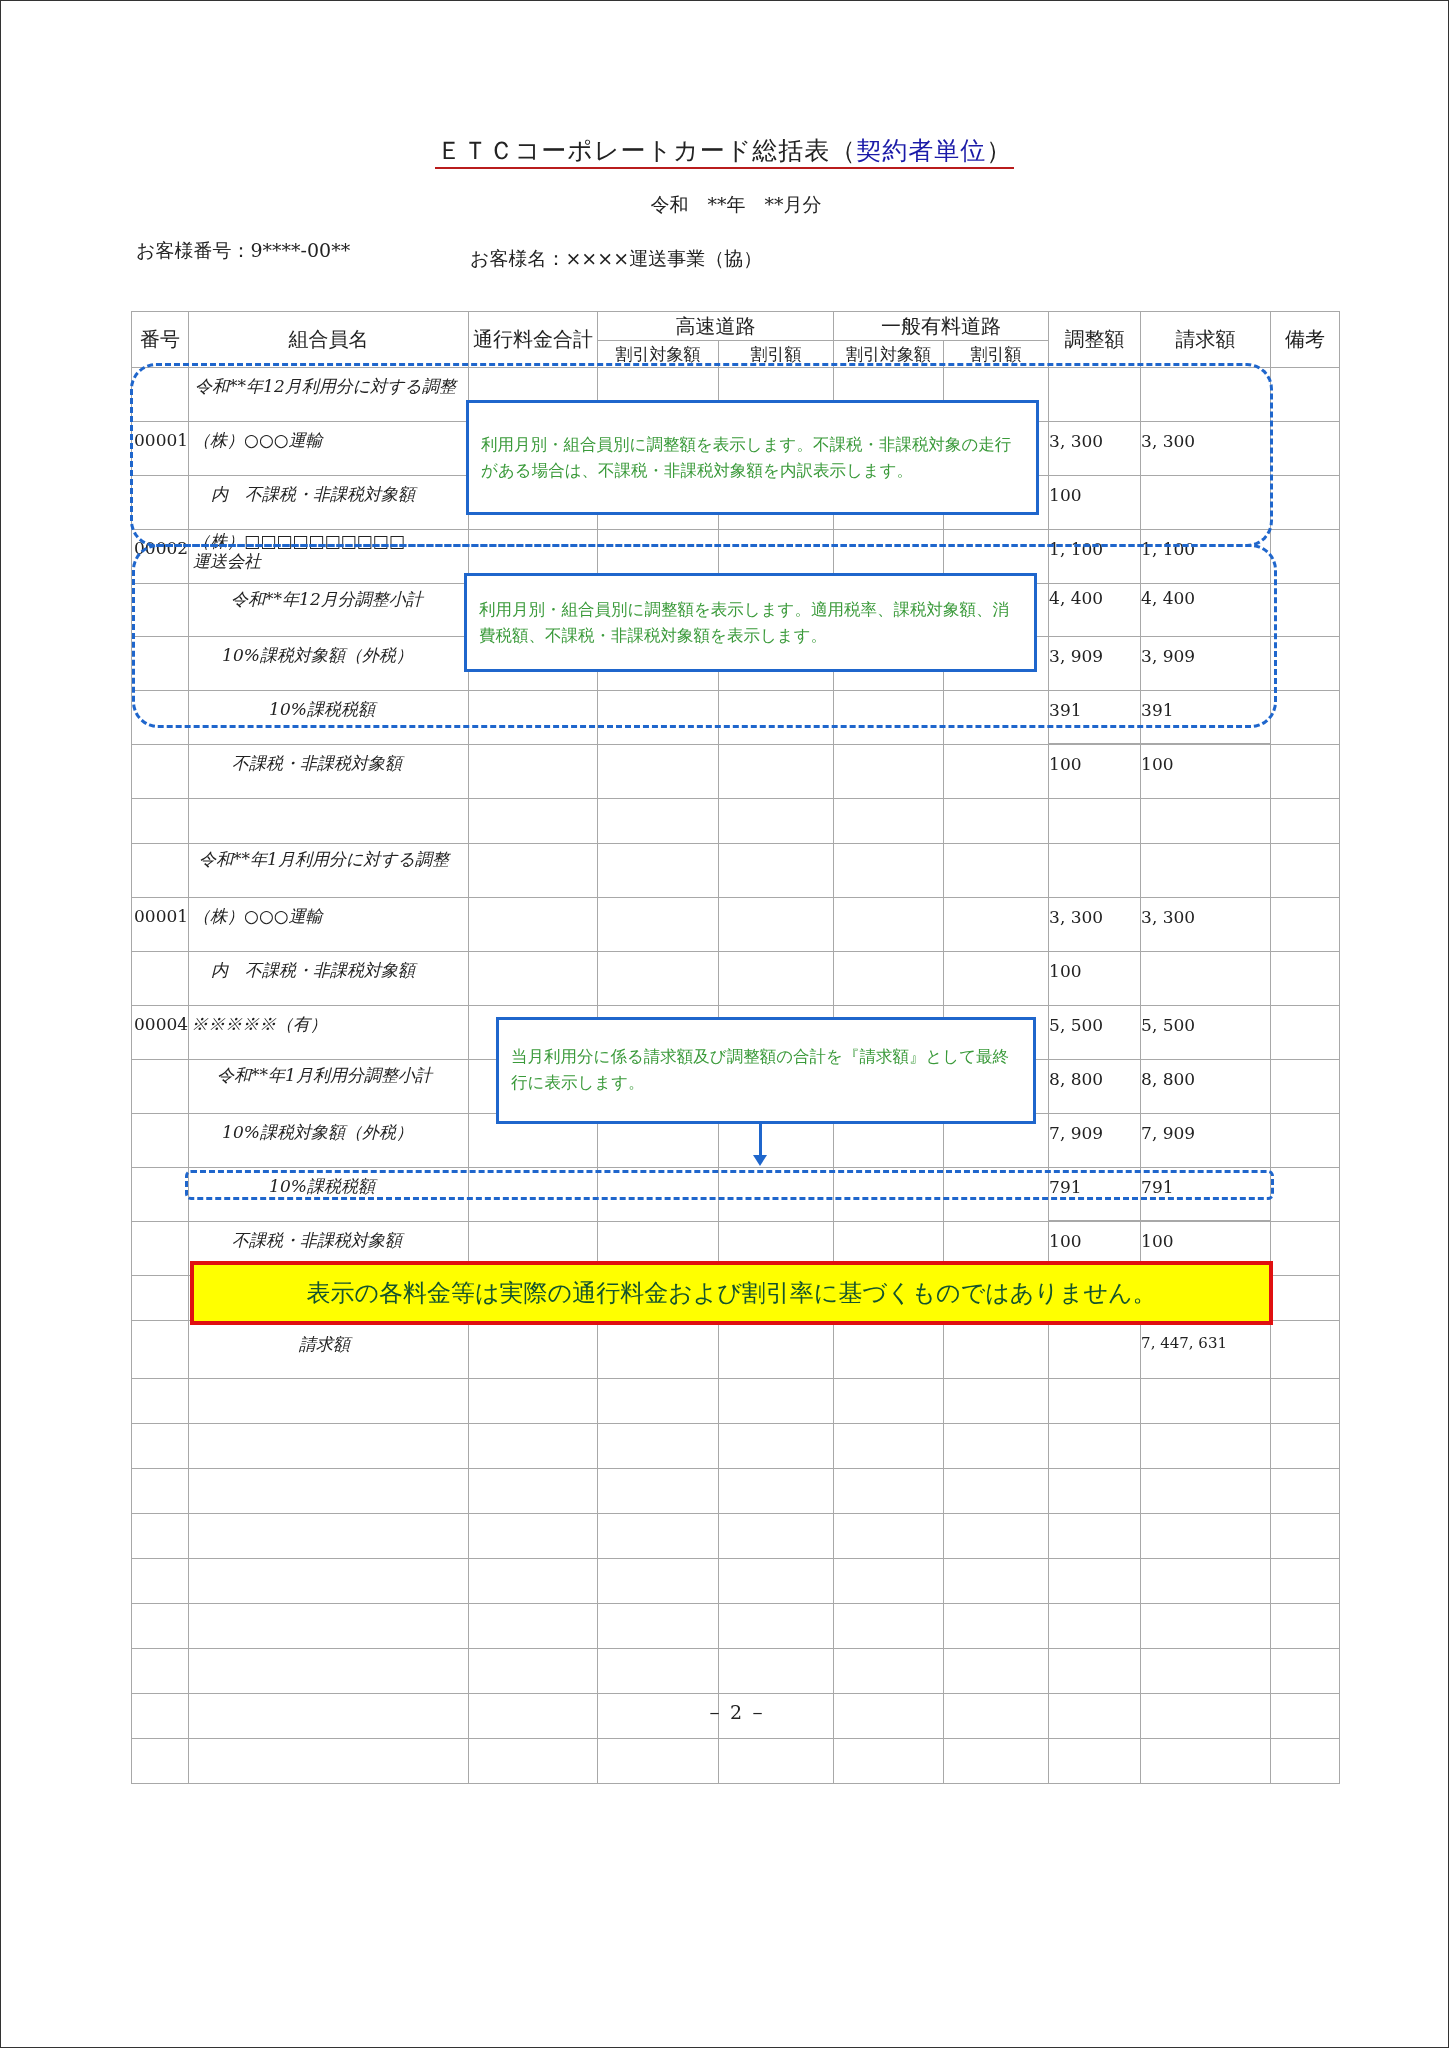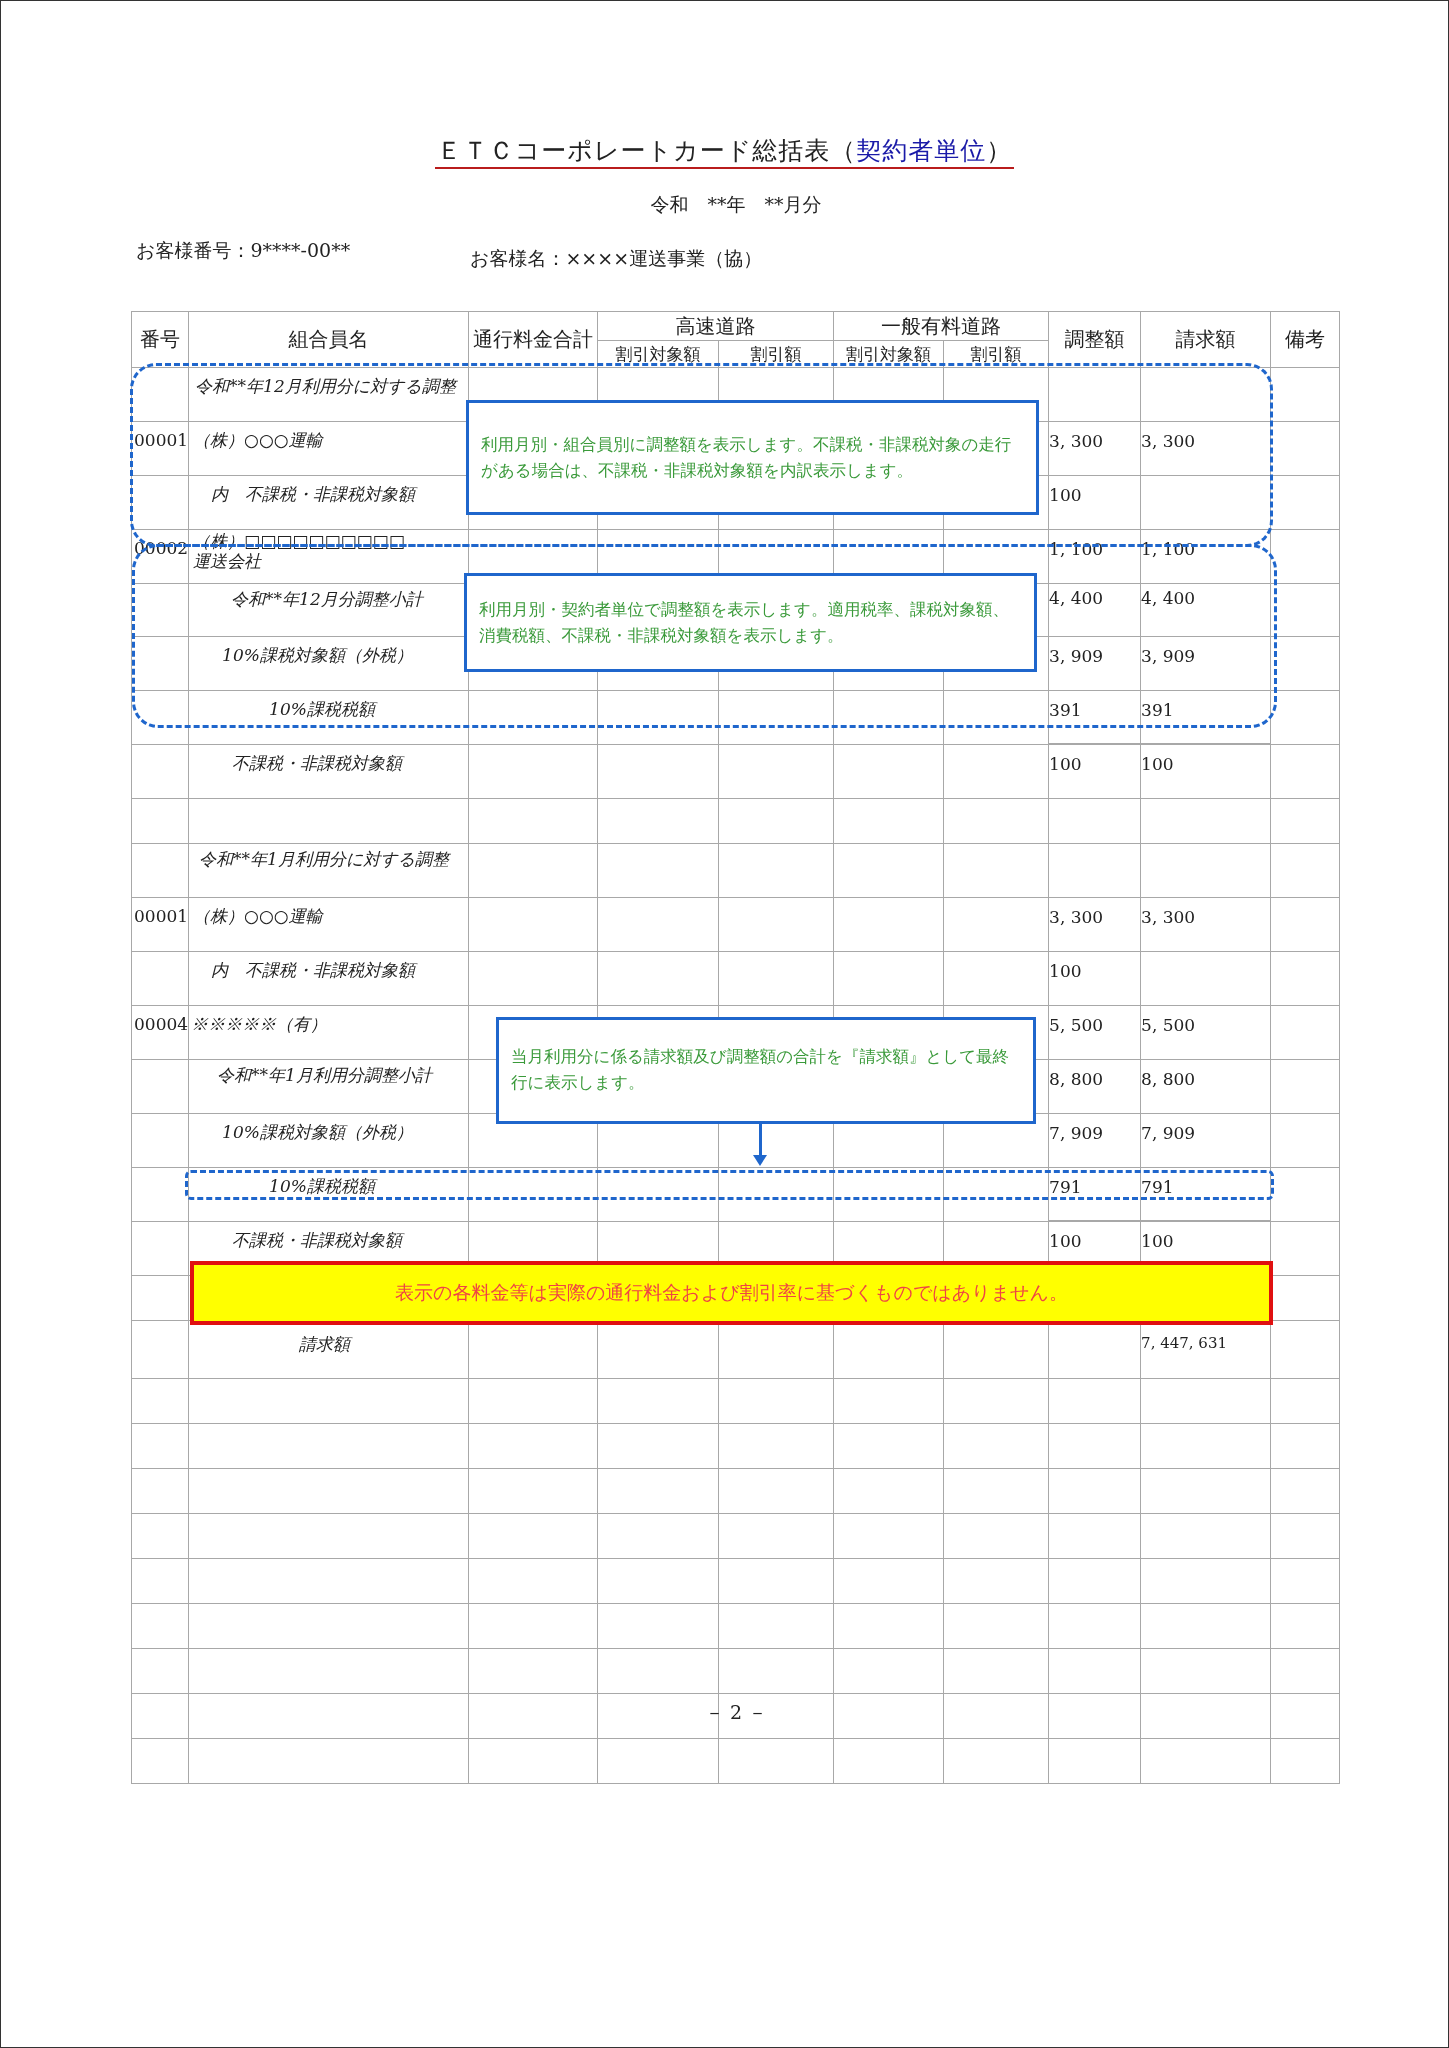--- a/index.html
+++ b/index.html
@@ -25,22 +25,22 @@
   .small { font-size:15px; }
 
   .dash-box { position:absolute; border:3px dashed #1f66cc; border-radius:26px; pointer-events:none; }
   .note { position:absolute; border:3px solid #1f66cc; background:#fff; color:#3a9a3a;
           font-family:"DejaVu Sans","Liberation Sans",sans-serif; font-size:16.5px; line-height:26px;
           padding:0 12px; box-sizing:border-box; display:flex; align-items:center; }
   .arrow-line { position:absolute; left:759px; top:1122px; width:3px; height:33px; background:#1f66cc; }
   .arrow-head { position:absolute; left:753px; top:1155px; width:0; height:0;
                 border-left:7px solid transparent; border-right:7px solid transparent; border-top:11px solid #1f66cc; }
   .warning { position:absolute; left:190px; top:1261px; width:1083px; height:64px; box-sizing:border-box;
-             background:#ffff00; border:4px solid #e01010; color:#ef4444; display:flex; align-items:center; justify-content:center;
-             font-family:"DejaVu Sans","Liberation Sans",sans-serif; font-size:19px; }
+             background:#ffff00; border:4px solid #e01010; color:#14532d; display:flex; align-items:center; justify-content:center;
+             font-family:"DejaVu Sans","Liberation Sans",sans-serif; font-size:24px; }
   .page-no { position:absolute; left:0; width:1472px; top:1700px; text-align:center; font-size:19px; }
 </style>
 </head>
 <body>
 
 <div class="page-border"></div>
 
 <div class="title">
   <span class="u"><span>ＥＴＣコーポレートカード総括表（</span><span class="blue">契約者単位</span><span>）</span></span>
 </div>
@@ -443,21 +443,21 @@
 </table>
 
 <div class="dash-box" style="left:130px;top:363px;width:1137px;height:178px;"></div>
 <div class="dash-box" style="left:132px;top:544px;width:1139px;height:178px;"></div>
 <div class="dash-box" style="left:185px;top:1170px;width:1083px;height:24px;border-radius:6px;"></div>
 
 <div class="note" style="left:466px;top:400px;width:573px;height:115px;">
   <span>利用月別・組合員別に調整額を表示します。不課税・非課税対象の走行がある場合は、不課税・非課税対象額を内訳表示します。</span>
 </div>
 <div class="note" style="left:464px;top:573px;width:573px;height:99px;">
-  <span>利用月別・契約者単位で調整額を表示します。適用税率、課税対象額、消費税額、不課税・非課税対象額を表示します。</span>
+  <span>利用月別・組合員別に調整額を表示します。適用税率、課税対象額、消費税額、不課税・非課税対象額を表示します。</span>
 </div>
 <div class="note" style="left:496px;top:1017px;width:540px;height:107px;align-items:flex-start;padding-top:24px;">
   <span>当月利用分に係る請求額及び調整額の合計を『請求額』として最終行に表示します。</span>
 </div>
 <div class="arrow-line"></div>
 <div class="arrow-head"></div>
 
 <div class="warning">
   <span>表示の各料金等は実際の通行料金および割引率に基づくものではありません。</span>
 </div>

